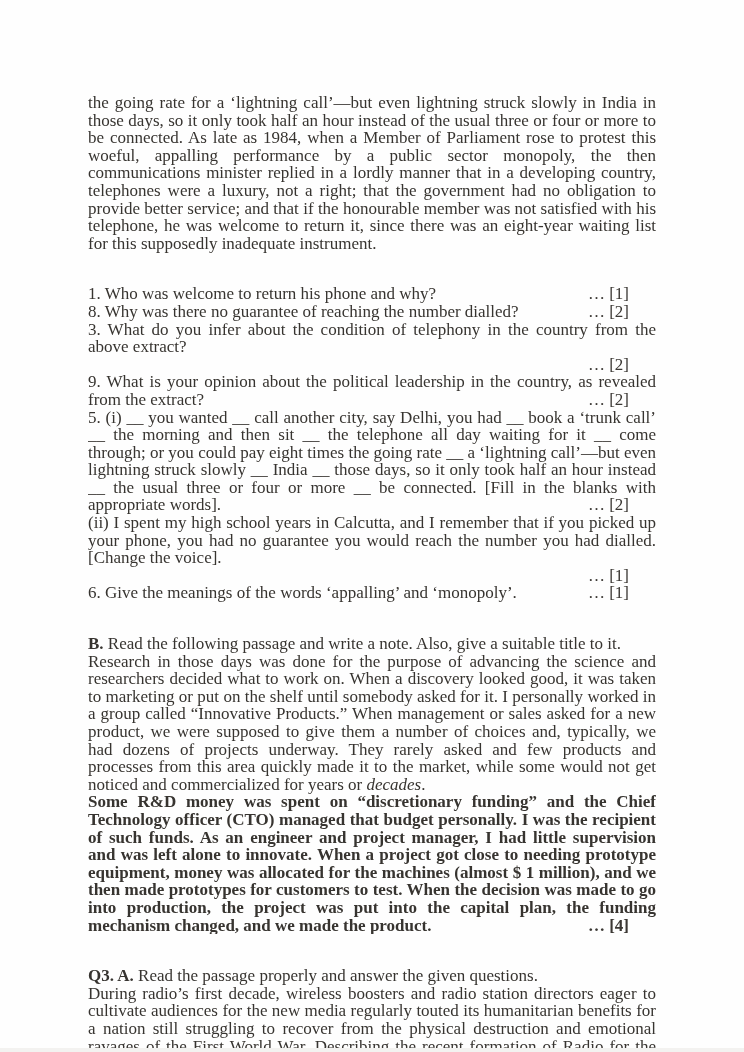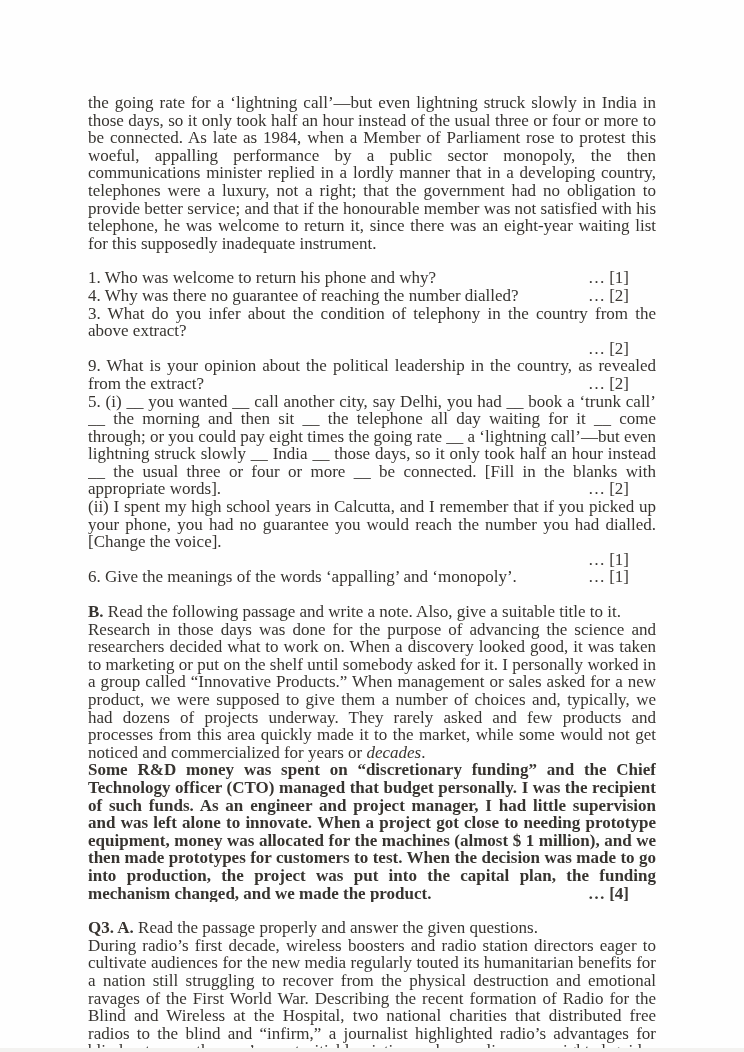--- a/index.html
+++ b/index.html
@@ -17,21 +17,21 @@
     top: 94px;
     width: 568px;
     font-size: 17px;
     line-height: 17.6px;
     color: #373430;
     text-align: justify;
   }
   .para, .qline, .hline { margin: 0; }
   .qblock .qline { overflow: hidden; } 
   .para.with-marks { overflow: hidden; font-weight: bold; }
-  .gap { margin-top: 17px; }
+  .gap { margin-top: 33px; }
   .marks {
     float: right;
     margin-right: 27px;
     white-space: pre;
     color: #3b3834;
   }
   .marks-line {
     text-align: right;
     padding-right: 27px;
     color: #3b3834;
@@ -54,21 +54,21 @@
     <p class="para">the going rate for a ‘lightning call’—but even lightning struck slowly in India in those days, so it only took half an hour instead of the usual three or four or more to be connected. As late as 1984, when a Member of Parliament rose to protest this woeful, appalling performance by a public sector monopoly, the then communications minister replied in a lordly manner that in a developing country, telephones were a luxury, not a right; that the government had no obligation to provide better service; and that if the honourable member was not satisfied with his telephone, he was welcome to return it, since there was an eight-year waiting list for this supposedly inadequate instrument.</p>
 
     <div class="qblock gap">
 
       <div class="qline">
         <span>1. Who was welcome to return his phone and why?</span>
         <span class="marks">… [1]</span>
       </div>
 
       <div class="qline">
-        <span>4. Why was there no guarantee of reaching the number dialled?</span>
+        <span>8. Why was there no guarantee of reaching the number dialled?</span>
         <span class="marks">… [2]</span>
       </div>
 
       <div class="qline">
         <span>3. What do you infer about the condition of telephony in the country from the above extract?</span>
       </div>
       <div class="marks-line">… [2]</div>
 
       <div class="qline">
         <span>9. What is your opinion about the political leadership in the country, as revealed from the extract?</span>

